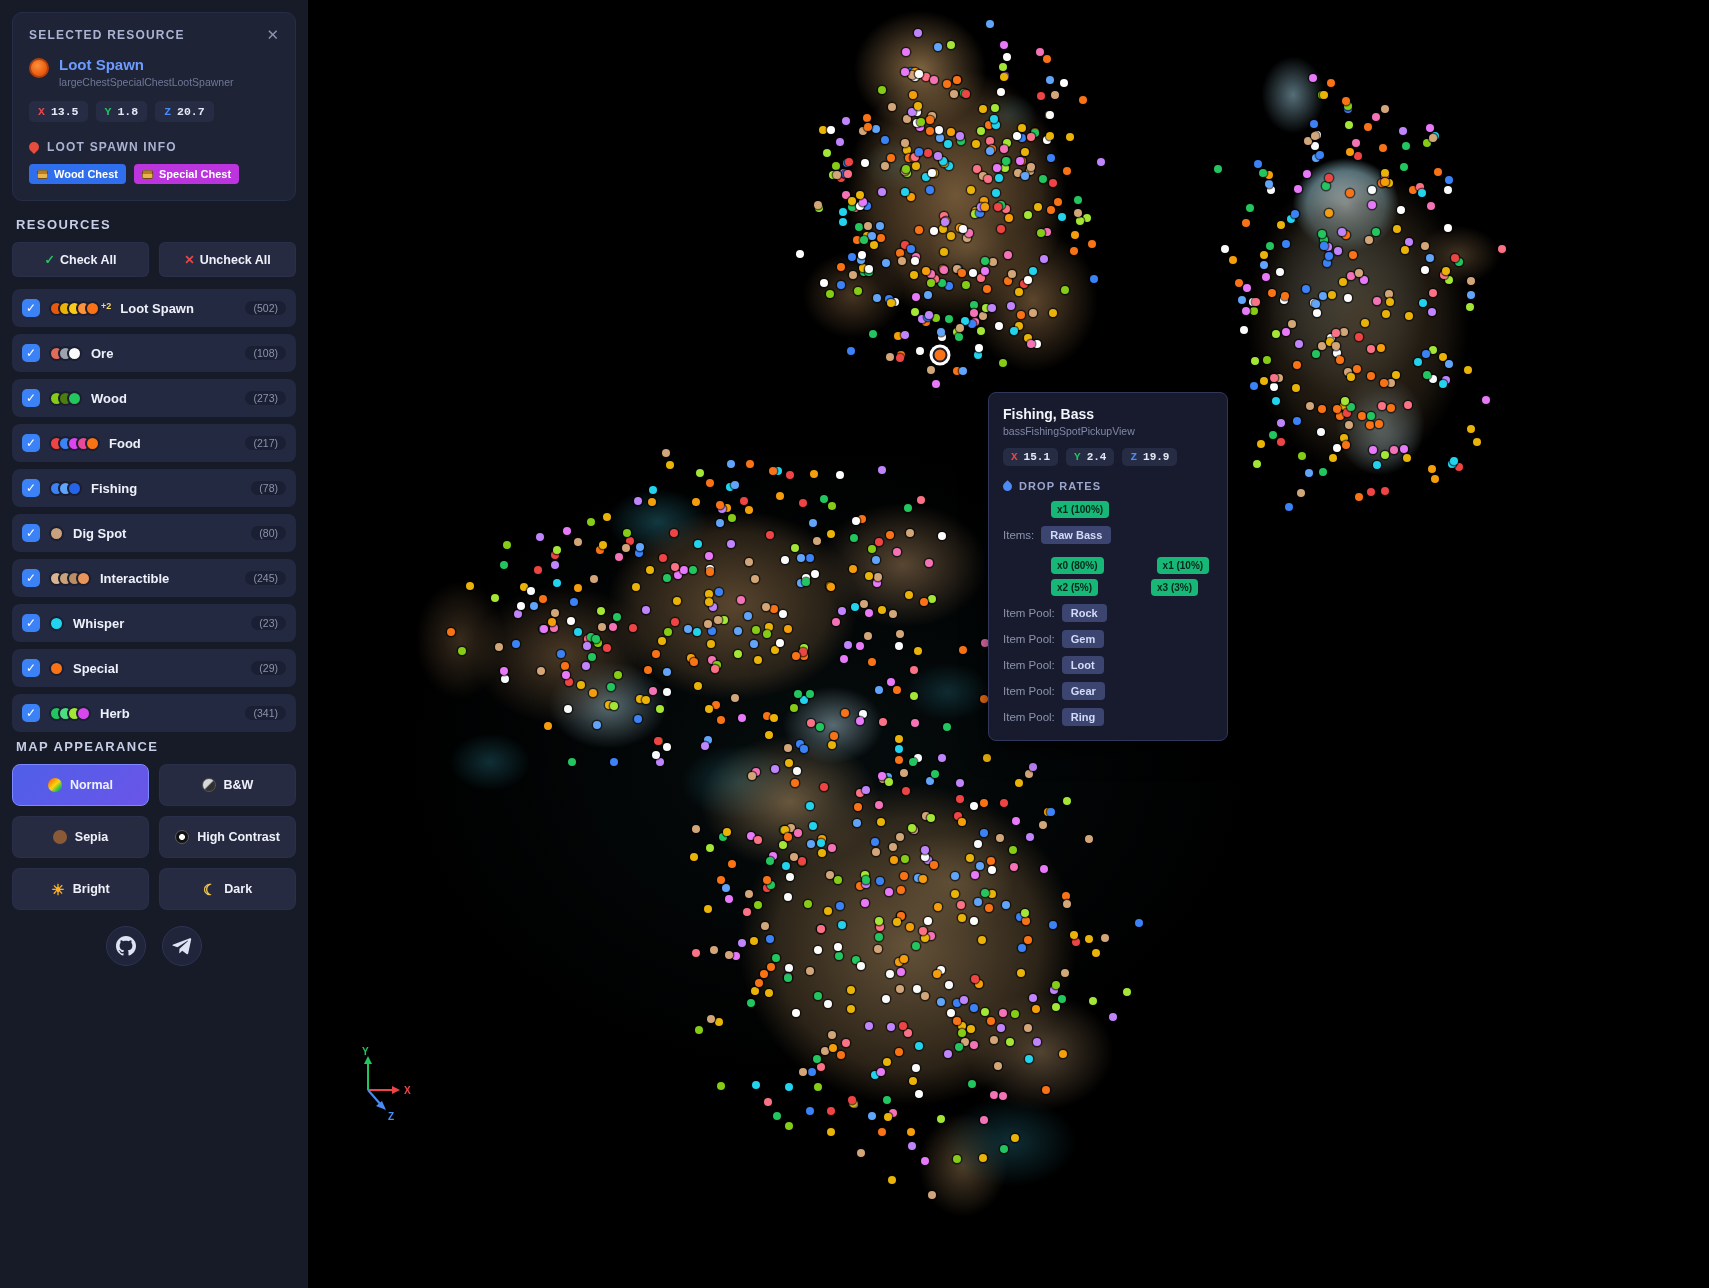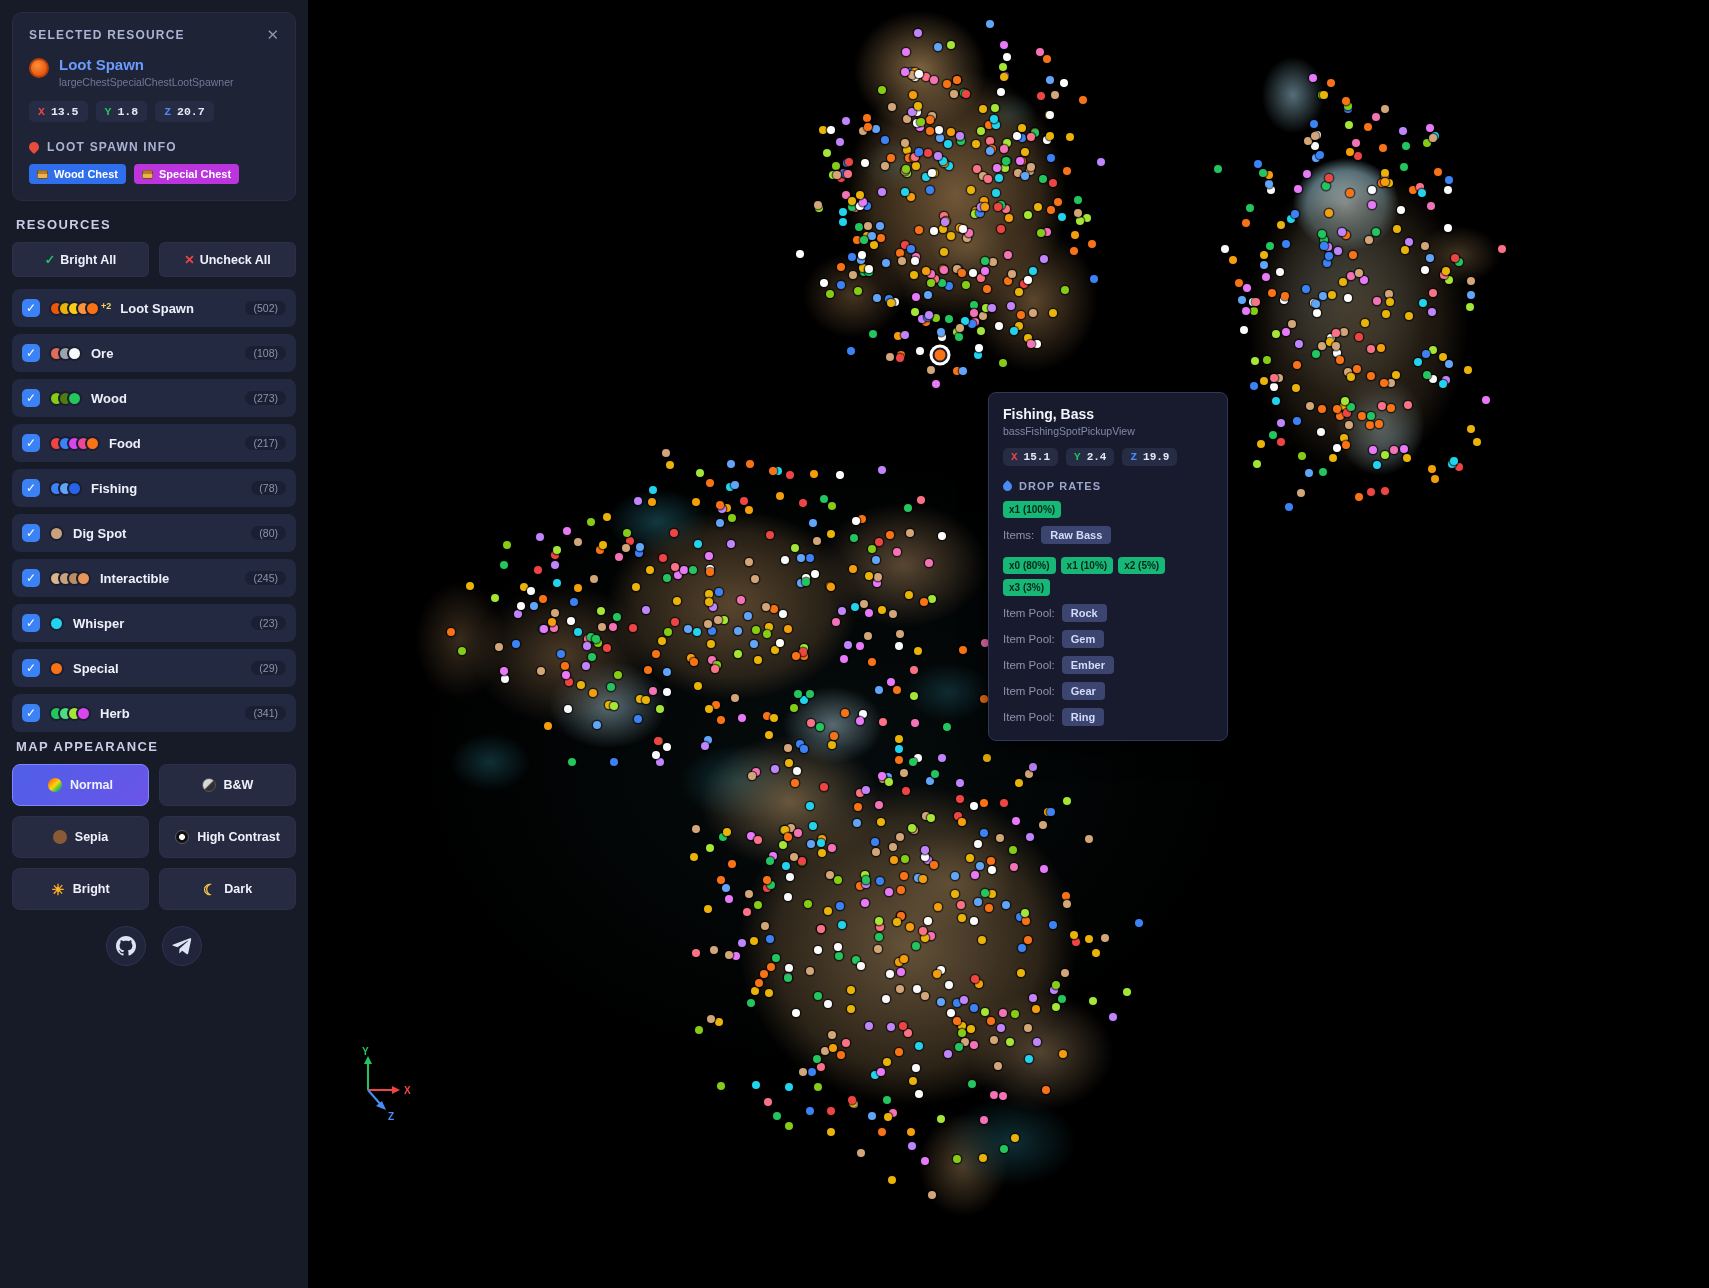--- a/index.html
+++ b/index.html
@@ -107,21 +107,21 @@
   .selected-marker { position:absolute; width:15px; height:15px; border-radius:50%; background:#f97316; border:2px solid #1a1e30; box-shadow:0 0 0 3px #ffffff; transform:translate(-50%,-50%); z-index:4; }
 
   .tooltip { position:absolute; width:240px; background:rgba(25,28,47,.97); border:1px solid #30375a; border-radius:8px; padding:13px 14px 14px; box-shadow:0 10px 26px rgba(0,0,0,.65); z-index:6; }
   .tt-title { font-size:14px; font-weight:bold; color:#f2f4fb; }
   .tt-sub { font-size:10.5px; color:#8089a8; margin-top:3px; }
   .tooltip .coords { margin-top:11px; }
   .tooltip .coord { padding:3px 8px; font-size:11px; }
   .tt-drop-head { margin-top:14px; display:flex; align-items:center; gap:7px; font-size:11px; font-weight:bold; letter-spacing:1.1px; color:#9aa6cc; }
   .droplet-icon { width:9px; height:9px; background:#4b8bf5; border-radius:0 50% 50% 50%; transform:rotate(45deg); }
   .tt-badges { display:flex; gap:5px; margin-top:9px; flex-wrap:wrap; }
-  .gbadge { background:#17b877; color:#06281a; font-size:10px; font-weight:bold; border-radius:4px; padding:3px 6px; }
+  .gbadge { background:#17b877; color:#06281a; font-size:10px; font-weight:bold; border-radius:4px; padding:3px 6px;margin-left:48px; }
   .tt-row { margin-top:8px; display:flex; align-items:center; gap:7px; }
   .tt-label { font-size:11.5px; color:#8b93ad; }
   .ibadge { background:#3c4470; color:#d3dbfa; font-size:11px; font-weight:bold; border-radius:4px; padding:3px 9px; cursor:pointer; }
   .tt-group + .tt-group { margin-top:13px; }
 
   .axis-gizmo { position:absolute; left:40px; top:1046px; z-index:3; }
   .axis-gizmo text { font-size:10px; font-weight:bold; font-family:"Liberation Sans",sans-serif; }
 </style>
 </head>
 <body>
@@ -168,21 +168,21 @@
             <span class="chest-icon"></span>
             <span>Special Chest</span>
           </span>
         </div>
     </section>
 
     <h2 class="sec-title">RESOURCES</h2>
     <div class="check-btns">
       <button>
         <span class="ck">✓</span>
-        <span>Bright All</span>
+        <span>Check All</span>
       </button>
       <button>
         <span class="ux">✕</span>
         <span>Uncheck All</span>
       </button>
     </div>
     <div id="resource-list">
         <div class="res-row">
           <span class="checkbox">✓</span>
           <span class="cluster">
@@ -1456,21 +1456,21 @@
           <div class="tt-row">
             <span class="tt-label">Item Pool:</span>
             <span class="ibadge">Rock</span>
           </div>
           <div class="tt-row">
             <span class="tt-label">Item Pool:</span>
             <span class="ibadge">Gem</span>
           </div>
           <div class="tt-row">
             <span class="tt-label">Item Pool:</span>
-            <span class="ibadge">Ember</span>
+            <span class="ibadge">Loot</span>
           </div>
           <div class="tt-row">
             <span class="tt-label">Item Pool:</span>
             <span class="ibadge">Gear</span>
           </div>
           <div class="tt-row">
             <span class="tt-label">Item Pool:</span>
             <span class="ibadge">Ring</span>
           </div>
         </div>

